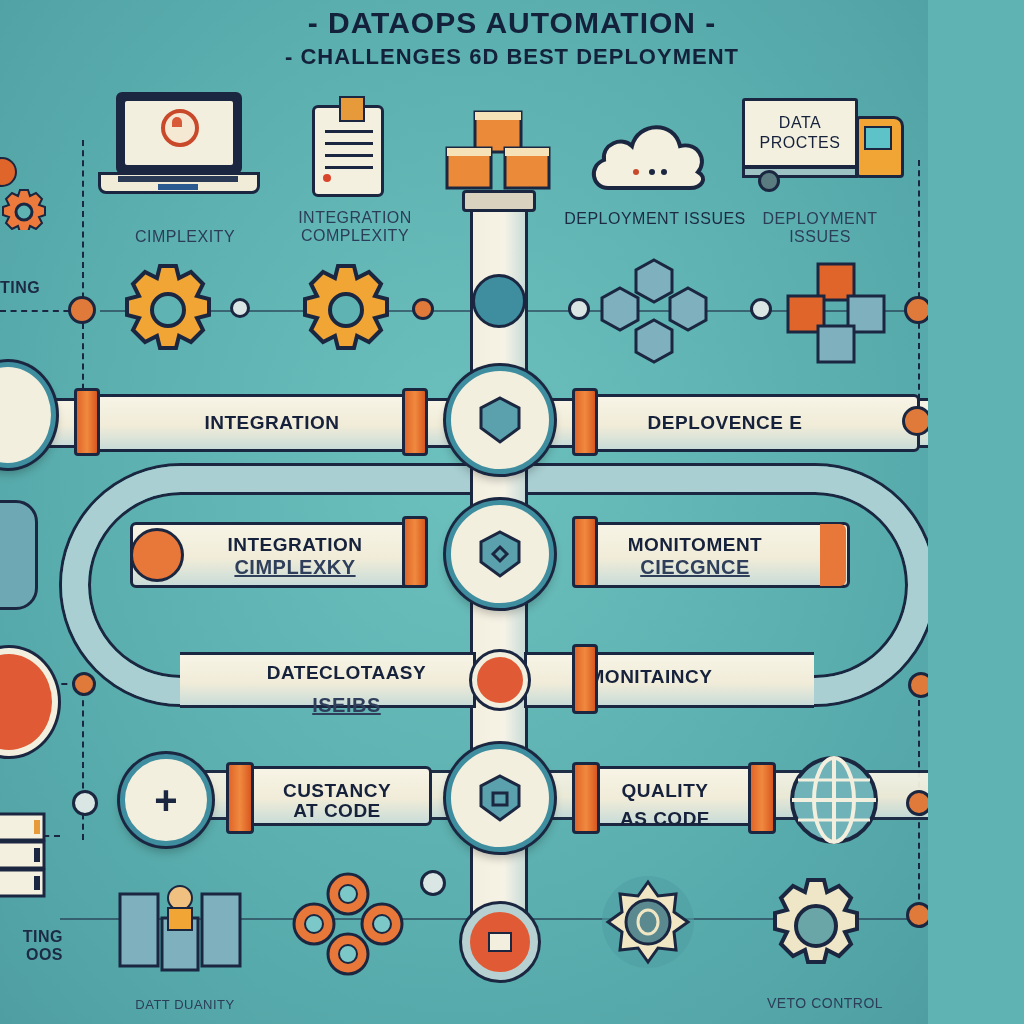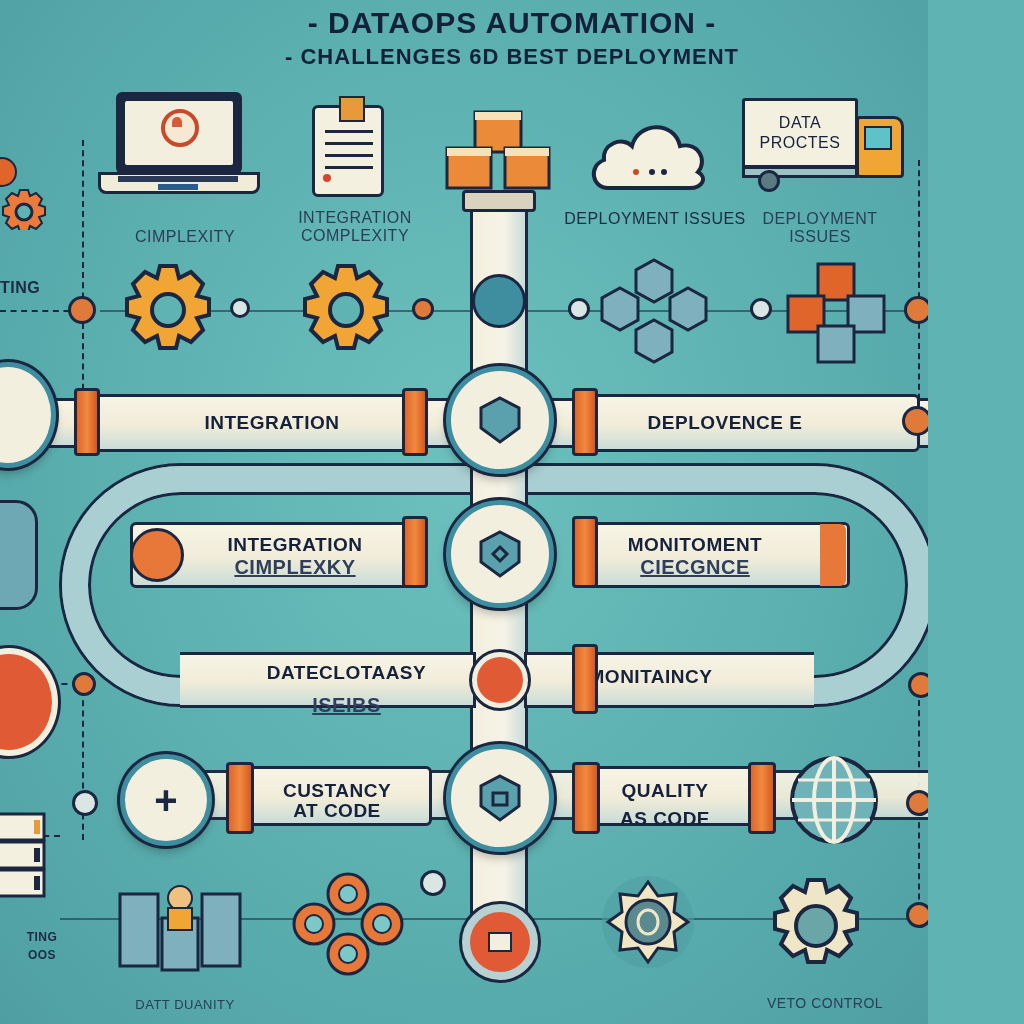--- a/index.html
+++ b/index.html
@@ -240,21 +240,21 @@
   </svg>
 
   <svg class="abs" style="left:0;top:812px;" width="46" height="96" viewBox="0 0 46 96">
     <rect x="-4" y="2" width="48" height="26" fill="#f4f0e0" stroke="#1b2740" stroke-width="3"></rect>
     <rect x="-4" y="30" width="48" height="26" fill="#f4f0e0" stroke="#1b2740" stroke-width="3"></rect>
     <rect x="-4" y="58" width="48" height="26" fill="#f4f0e0" stroke="#1b2740" stroke-width="3"></rect>
     <rect x="34" y="8" width="6" height="14" fill="#e69a3a"></rect>
       <rect x="34" y="36" width="6" height="14" fill="#1b2740"></rect>
       <rect x="34" y="64" width="6" height="14" fill="#1b2740"></rect>
   </svg>
-  <div class="abs lbl" style="left:12px;top:928px;width:60px;text-align:center;font-size:12px;">TING OOS</div>
+  <div class="abs lbl" style="left:3px;top:928px;width:60px;text-align:right;font-size:16px;">TING OOS</div>
   <div class="abs dot light" style="left:72px;top:790px;width:26px;height:26px;"></div>
 
   <svg class="abs" style="left:118px;top:878px;" width="124" height="94" viewBox="0 0 124 94">
     <rect x="2" y="16" width="38" height="72" fill="#7fb0be" stroke="#1b2740" stroke-width="3"></rect>
     <rect x="84" y="16" width="38" height="72" fill="#7fb0be" stroke="#1b2740" stroke-width="3"></rect>
     <rect x="44" y="40" width="36" height="52" fill="#7fb0be" stroke="#1b2740" stroke-width="3"></rect>
     <circle cx="62" cy="20" r="12" fill="#f0c080" stroke="#1b2740" stroke-width="2"></circle>
     <rect x="50" y="30" width="24" height="22" fill="#f0a535" stroke="#1b2740" stroke-width="2"></rect>
   </svg>
   <div class="abs lbl light" style="left:110px;top:996px;width:150px;font-size:13px;">DATT DUANITY</div>

